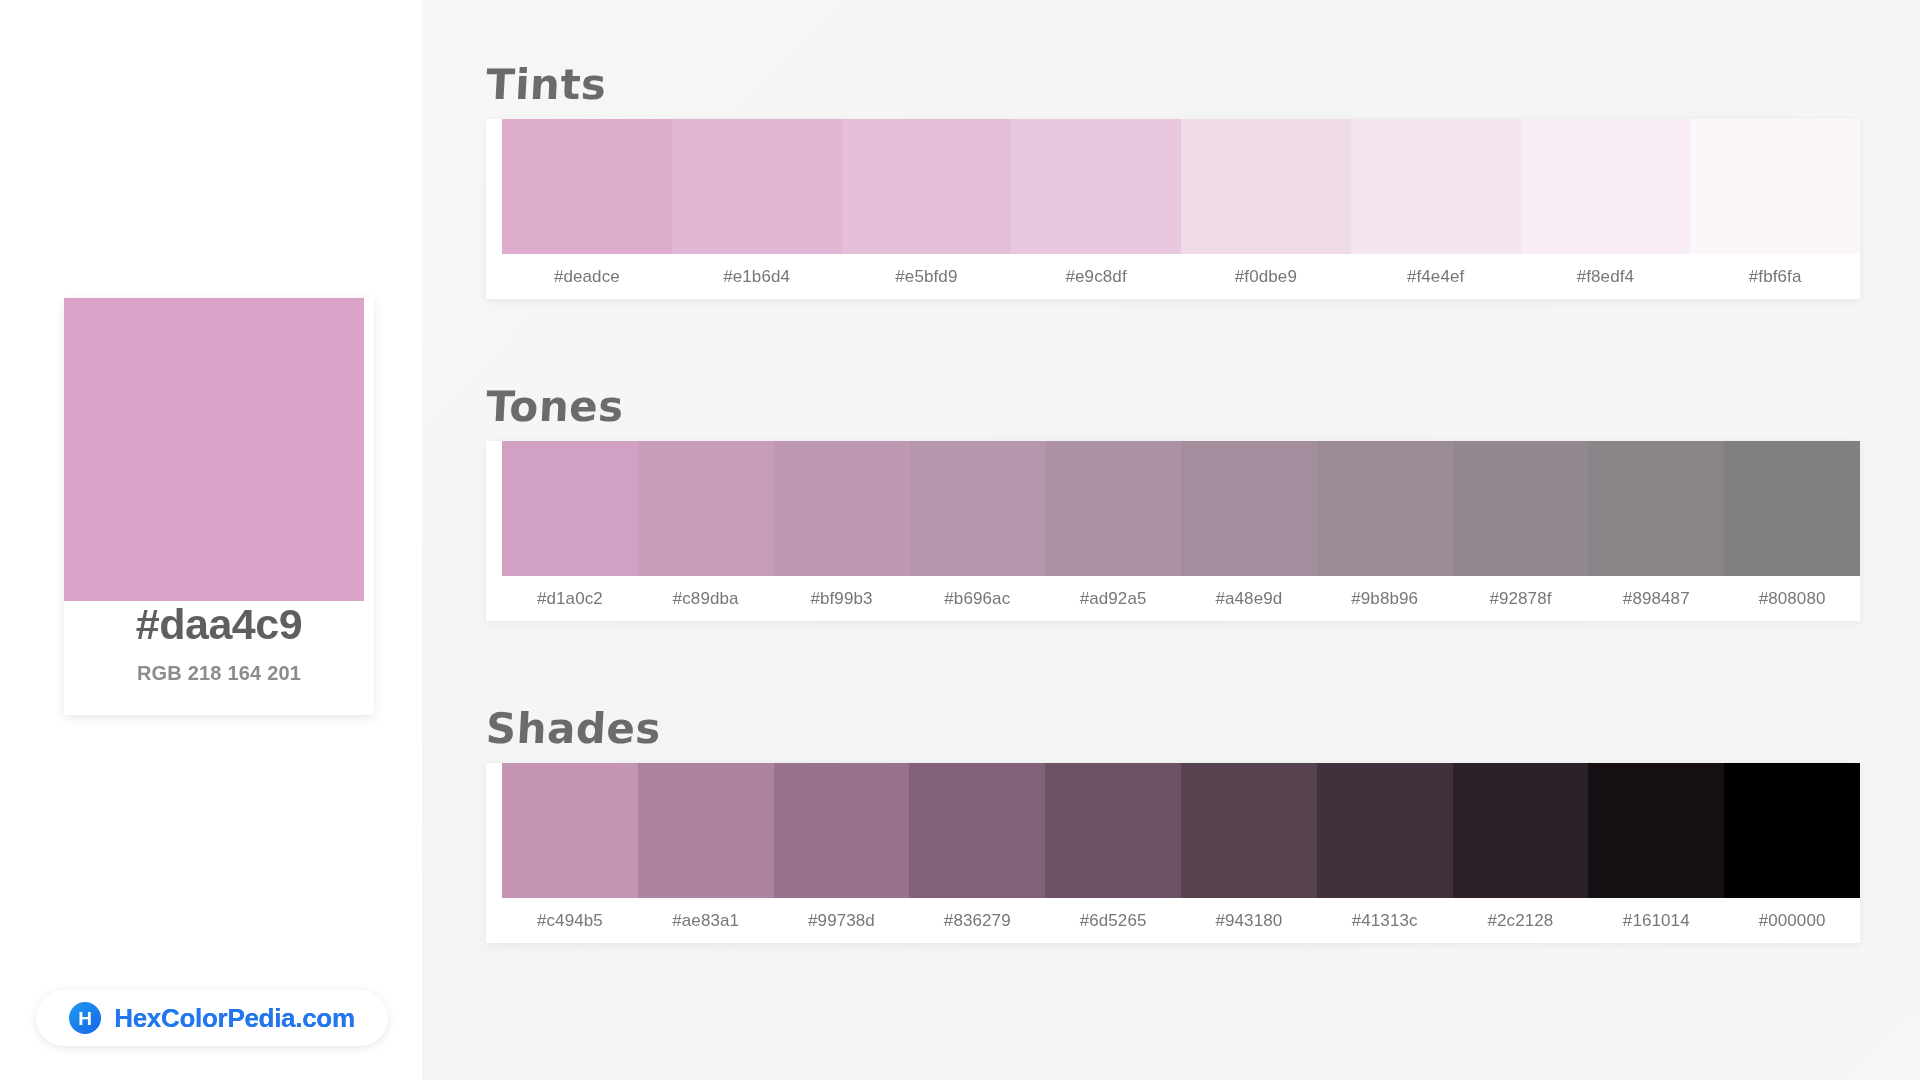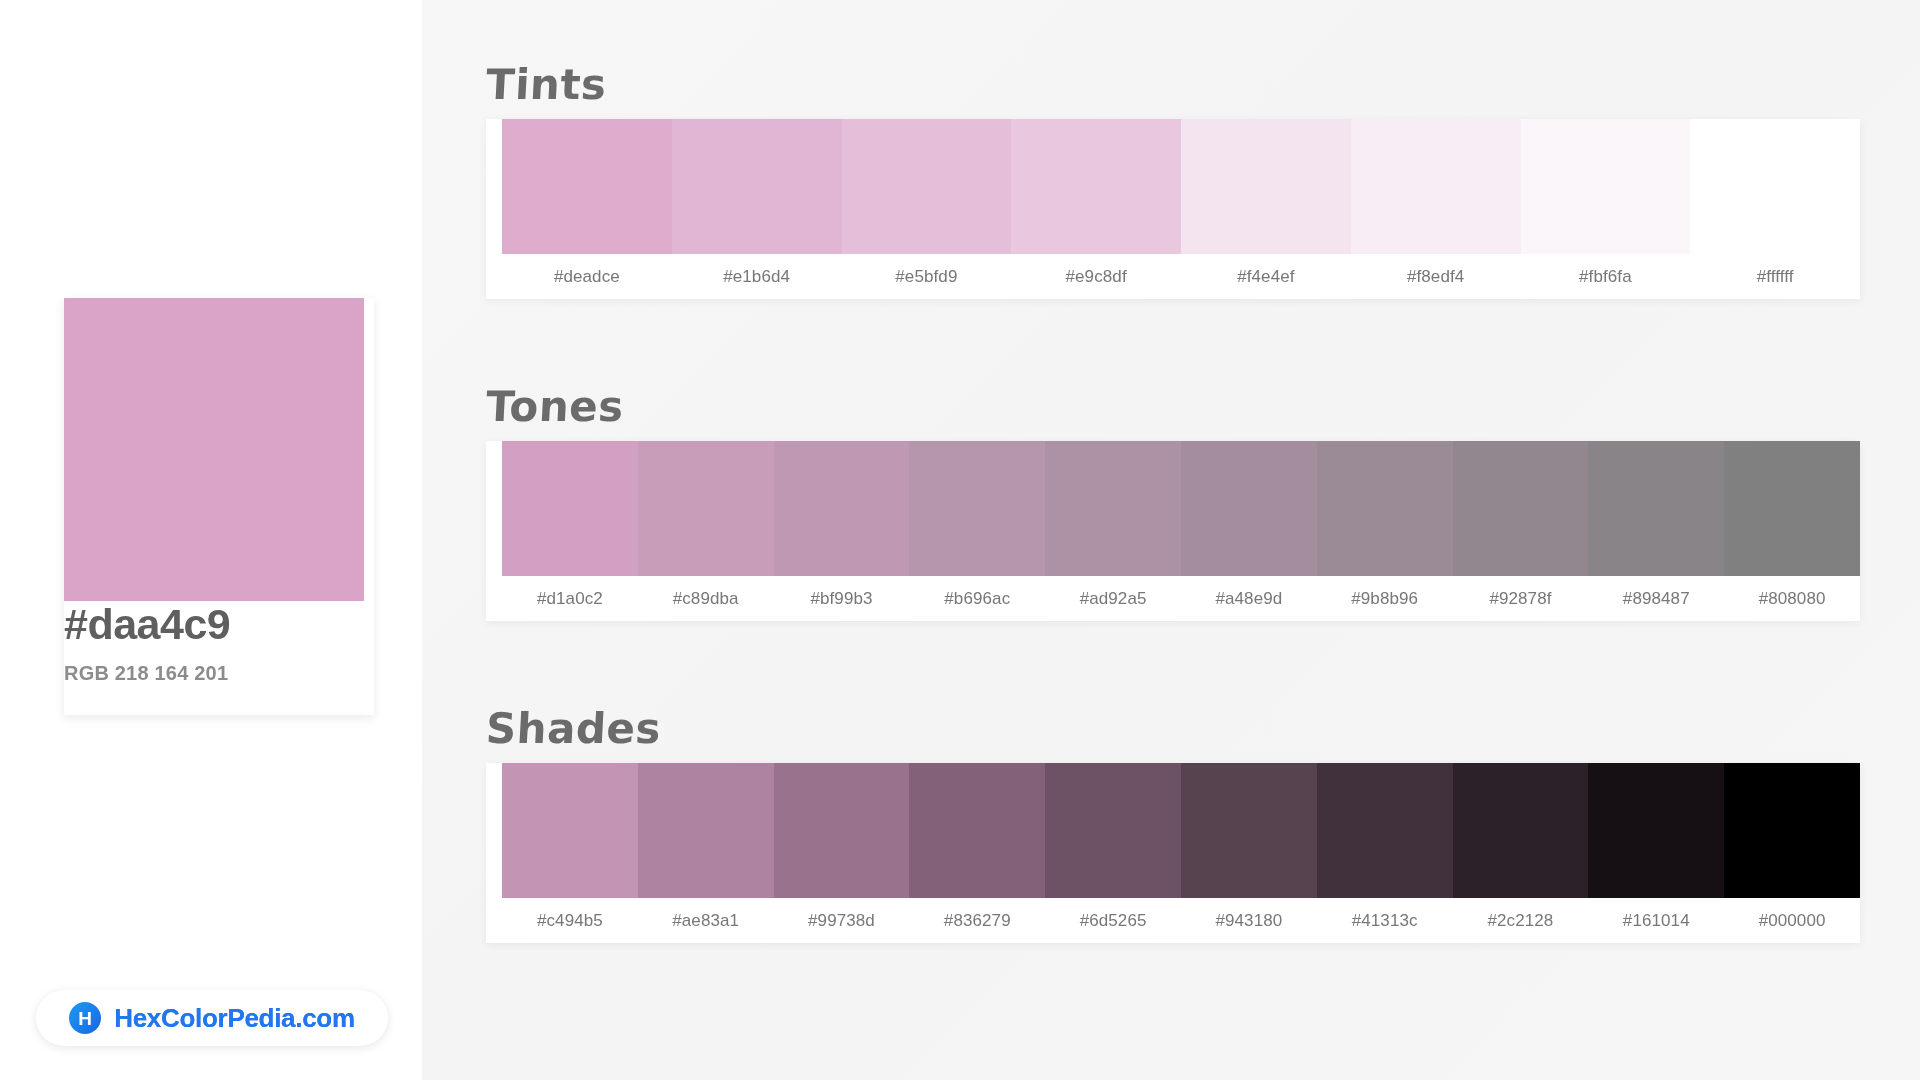--- a/index.html
+++ b/index.html
@@ -30,21 +30,21 @@
   .color-card-swatch {
     width:300px;
     height:303px;
     margin:0 auto;
     display:block;
     margin-left:0;
     margin-top:0;
   }
   .color-card-body {
     padding-top:320px;
-    text-align:left;
+    text-align:center;
   }
   .hex-title {
     font-size:43px;
     font-weight:bold;
     color:#5f5f5f;
     letter-spacing:-0.5px;
     line-height:1.1;
     padding-bottom:14px;
   }
   .rgb-title {
@@ -161,34 +161,34 @@
         </div>
         <div class="swatch">
           <div class="swatch-color" style="background: rgb(229, 191, 217);"></div>
           <div class="swatch-label">#e5bfd9</div>
         </div>
         <div class="swatch">
           <div class="swatch-color" style="background: rgb(233, 200, 223);"></div>
           <div class="swatch-label">#e9c8df</div>
         </div>
         <div class="swatch">
+          <div class="swatch-color" style="background: rgb(240, 219, 233);"></div>
+          <div class="swatch-label">#f0dbe9</div>
+        </div>
+        <div class="swatch">
           <div class="swatch-color" style="background: rgb(244, 228, 239);"></div>
           <div class="swatch-label">#f4e4ef</div>
         </div>
         <div class="swatch">
           <div class="swatch-color" style="background: rgb(248, 237, 244);"></div>
           <div class="swatch-label">#f8edf4</div>
         </div>
         <div class="swatch">
           <div class="swatch-color" style="background: rgb(251, 246, 250);"></div>
           <div class="swatch-label">#fbf6fa</div>
-        </div>
-        <div class="swatch">
-          <div class="swatch-color" style="background: rgb(255, 255, 255);"></div>
-          <div class="swatch-label">#ffffff</div>
         </div>
       </div>
   </section>
 
   <section class="section" id="sec-tones">
     <h2 class="section-title">Tones</h2>
     <div class="palette-row">
         <div class="swatch">
           <div class="swatch-color" style="background: rgb(209, 160, 194);"></div>
           <div class="swatch-label">#d1a0c2</div>

